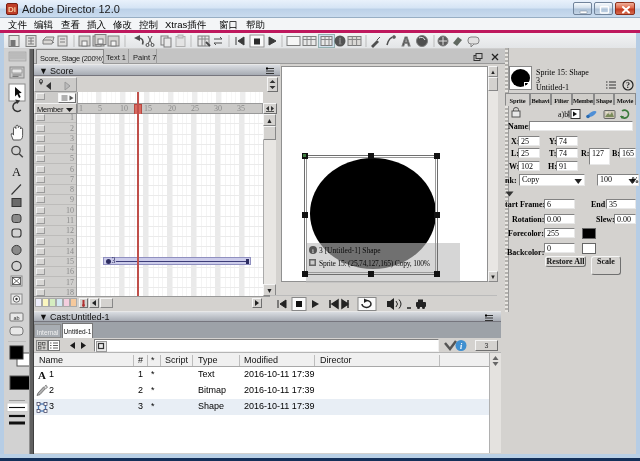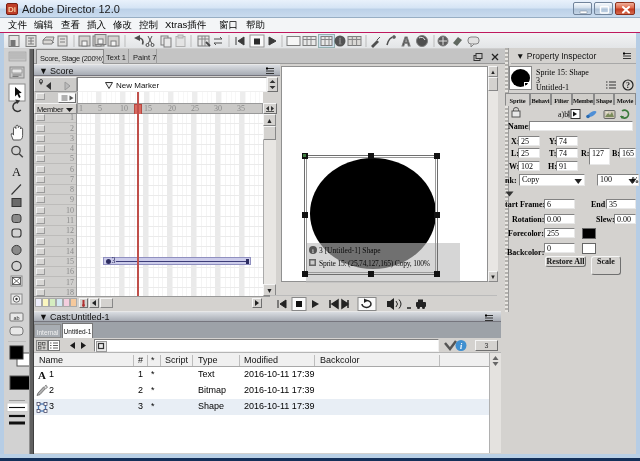--- a/index.html
+++ b/index.html
@@ -5,21 +5,21 @@
 html,body{width:640px;height:461px;overflow:hidden;}
 body{font-family:"Liberation Sans",sans-serif;position:relative;background:#d4d2cf;}
 .abs{position:absolute;}
 .btn3d{background:#d4d2cf;border-top:1px solid #f5f5f5;border-left:1px solid #f5f5f5;border-right:1px solid #6f6f6f;border-bottom:1px solid #6f6f6f;}
 .inset{background:#fff;border-top:1px solid #808080;border-left:1px solid #808080;border-right:1px solid #f0f0f0;border-bottom:1px solid #f0f0f0;}
 #titlebar{left:0;top:0;width:640px;height:18px;background:linear-gradient(#e9f1fb 0%,#d6e5f5 45%,#bcd1e8 55%,#c9dbee 100%);border-bottom:1px solid #97aec4;}
 #title-text{left:22px;top:3px;font-size:11px;color:#1a1a1a;}
 #appicon{left:6px;top:3px;width:12px;height:12px;background:#bf3e28;border:1px solid #7a2013;border-radius:2px;color:#f7cd9e;font-size:8px;font-weight:bold;text-align:center;line-height:11px;}
 .capbtn{top:2px;height:13px;position:absolute;border:1px solid #70839a;border-radius:2px;background:linear-gradient(#f6fafd,#d3dfec 45%,#adc2d8 55%,#c6d6e7);}
 #btn-close{background:linear-gradient(#efae9a,#e06a4c 45%,#c23a20 55%,#d46a4e);border-color:#8c2f1b;}
-#menubar{left:0;top:18px;width:640px;height:15px;background:#f3f5f7;border-bottom:1px solid #be185d;font-size:9.5px;color:#000;}
+#menubar{left:0;top:18px;width:640px;height:15px;background:#f3f5f7;border-bottom:3px solid #be185d;font-size:9.5px;color:#000;}
 #menubar span{position:absolute;top:1px;}
 #toolbar{left:0;top:33px;width:640px;height:16px;background:linear-gradient(#f2f3f4,#e3e5e7);border-bottom:1px solid #cfcfcf;}
 #bleft{left:0;top:33px;width:4px;height:421px;background:#b6cde5;}
 #bright{left:636px;top:33px;width:4px;height:421px;background:#b6cde5;}
 #bbot1{left:0;top:454px;width:640px;height:4px;background:#b9d0e6;}
 #bbot2{left:0;top:458px;width:640px;height:3px;background:#14305a;}
 #tabrow{left:4px;top:49px;width:501px;height:15px;background:#c4c4c4;border-bottom:1px solid #999;}
 .dtab{position:absolute;top:0px;height:15px;font-size:7.5px;color:#1a1a1a;padding:4px 0 0 3px;border-right:1px solid #9e9e9e;white-space:nowrap;overflow:hidden;}
 .dtab.active{background:#d8d8d8;border:1px solid #8a8a8a;border-bottom:none;top:0;}
 #palette{left:4px;top:49px;width:25px;height:405px;background:#d2d2d2;}
@@ -206,26 +206,20 @@
     </div>
 
   <div class="abs" style="left:0px;top:13px;width:43px;height:15px;background:#cccbc9;border:1px solid #999;border-top-color:#eee;border-left-color:#eee;">
      <svg width="43" height="15">
         <path d="M4 4 l4 0 -2 3 z" fill="#444"></path>
         <circle cx="6" cy="3" r="1.5" fill="none" stroke="#444"></circle>
         <path d="M16 4 l-5 4 5 4 z" fill="#333"></path>
         <path d="M30 4 l5 4 -5 4 z" fill="#bbb" stroke="#999"></path>
       </svg>
   </div>
-  <div class="abs inset" style="left:43px;top:13px;width:190px;height:15px;">
-     <svg width="12" height="13" style="position:absolute;left:26px;top:3px;">
-        <path d="M1.5 1.5 h7 l-3.5 6 z" fill="#f0f0f0" stroke="#333"></path>
-      </svg>
-     <span style="position:absolute;left:38px;top:3px;font-size:8px;color:#111;">New Marker</span>
-  </div>
   <div class="abs btn3d" style="left:233px;top:13px;width:11px;height:15px;">
       <svg width="9" height="13">
         <path d="M4.5 2 l3 3 h-6 z M4.5 11 l-3 -3 h6 z" fill="#333"></path>
       </svg>
     </div>
 
   <div class="abs" style="left:0px;top:28px;width:43px;height:11px;background:#cccbc9;">
     <div class="chanbtn" style="top:1px;"></div>
   </div>
   <div class="abs" style="left:24px;top:29px;width:18px;height:10px;background:#fbfbfb;border:1px solid #6f6f6f;border-top-color:#f5f5f5;border-left-color:#f5f5f5;">
@@ -489,21 +483,21 @@
       </svg>
     <div class="btn3d" style="position:absolute;left:441px;top:2px;width:23px;height:11px;font-size:7px;text-align:center;color:#333;line-height:9px;">3</div>
   </div>
   <div class="abs" style="left:0;top:42px;width:455px;height:14px;background:#f0f0f0;border-bottom:1px solid #a8a8a8;font-size:9px;color:#111;">
     <span style="position:absolute;left:5px;top:2px;">Name</span>
       <span style="position:absolute;left:104px;top:2px;">#</span>
       <span style="position:absolute;left:117px;top:2px;">*</span>
       <span style="position:absolute;left:131px;top:2px;">Script</span>
       <span style="position:absolute;left:164px;top:2px;">Type</span>
       <span style="position:absolute;left:210px;top:2px;">Modified</span>
-      <span style="position:absolute;left:286px;top:2px;">Backcolor</span>
+      <span style="position:absolute;left:286px;top:2px;">Director</span>
     <svg width="455" height="14">
         <path d="M99.5 2 v11 M113.5 2 v11 M126.5 2 v11 M158.5 2 v11 M205.5 2 v11 M280.5 2 v11 M405.5 2 v11" stroke="#bdbdbd"></path>
       </svg>
   </div>
   <div class="abs" style="left:0;top:56px;width:455px;height:86px;background:#fff;"></div>
   <div class="crow" style="top:56px;">
       <svg width="12" height="13" class="ccell" style="left:2px;top:1px;">
         <text x="6" y="11" font-size="11" font-family="Liberation Serif" font-weight="bold" fill="#111" text-anchor="middle">A</text>
       </svg>
       <span class="ccell" style="left:15px;">1</span>
@@ -540,27 +534,20 @@
   <div class="abs" style="left:455px;top:42px;width:12px;height:100px;background:#e4e2df;border-left:1px solid #b0b0b0;">
       <svg width="11" height="16">
         <path d="M5.5 3 l3 4 h-6 z" fill="#666"></path>
         <path d="M5.5 13 l-3 -4 h6 z" fill="#666"></path>
       </svg>
     </div>
 </div>
 
 <div class="abs" id="pi" style="left:505px;top:48px;width:131px;height:406px;background:#d4d2cf;font-family:'Liberation Serif',serif;">
   <div class="abs" style="left:0;top:0;width:4px;height:264px;background:repeating-linear-gradient(to bottom,#b4b2ae 0px,#b4b2ae 2px,#e8e6e2 2px,#e8e6e2 4px);border-right:1px solid #9a9a9a;"></div>
-  <div class="abs" style="left:6px;top:0;width:125px;height:16px;background:#d4d2cf;border-bottom:1px solid #a8a8a8;">
-    <span style="position:absolute;left:5px;top:3px;font-size:8.5px;font-family:'Liberation Sans',sans-serif;color:#111;">▼ Property Inspector</span>
-    <svg style="position:absolute;right:4px;top:4px;" width="10" height="8">
-        <path d="M1 1.5 h8 M1 4 h8 M1 6.5 h8" stroke="#333"></path>
-        <path d="M1 1.5 l2 0" stroke="#000" stroke-width="2"></path>
-      </svg>
-  </div>
 
   <div class="abs" style="left:4px;top:18px;width:23px;height:24px;background:#fff;border:1px solid #888;">
     <div style="position:absolute;left:1px;top:2px;width:19px;height:18px;background:#000;border-radius:50%;"></div>
     <svg width="8" height="8" style="position:absolute;right:0px;bottom:0px;">
         <rect x="1.5" y="1.5" width="5" height="5" fill="none" stroke="#fff" stroke-width="1"></rect>
       </svg>
   </div>
   <span class="abs" style="left:31px;top:20px;font-size:8px;">Sprite 15: Shape</span>
   <span class="abs" style="left:31px;top:28px;font-size:8px;">3</span>
   <span class="abs" style="left:31px;top:35px;font-size:8px;">Untitled-1</span>

